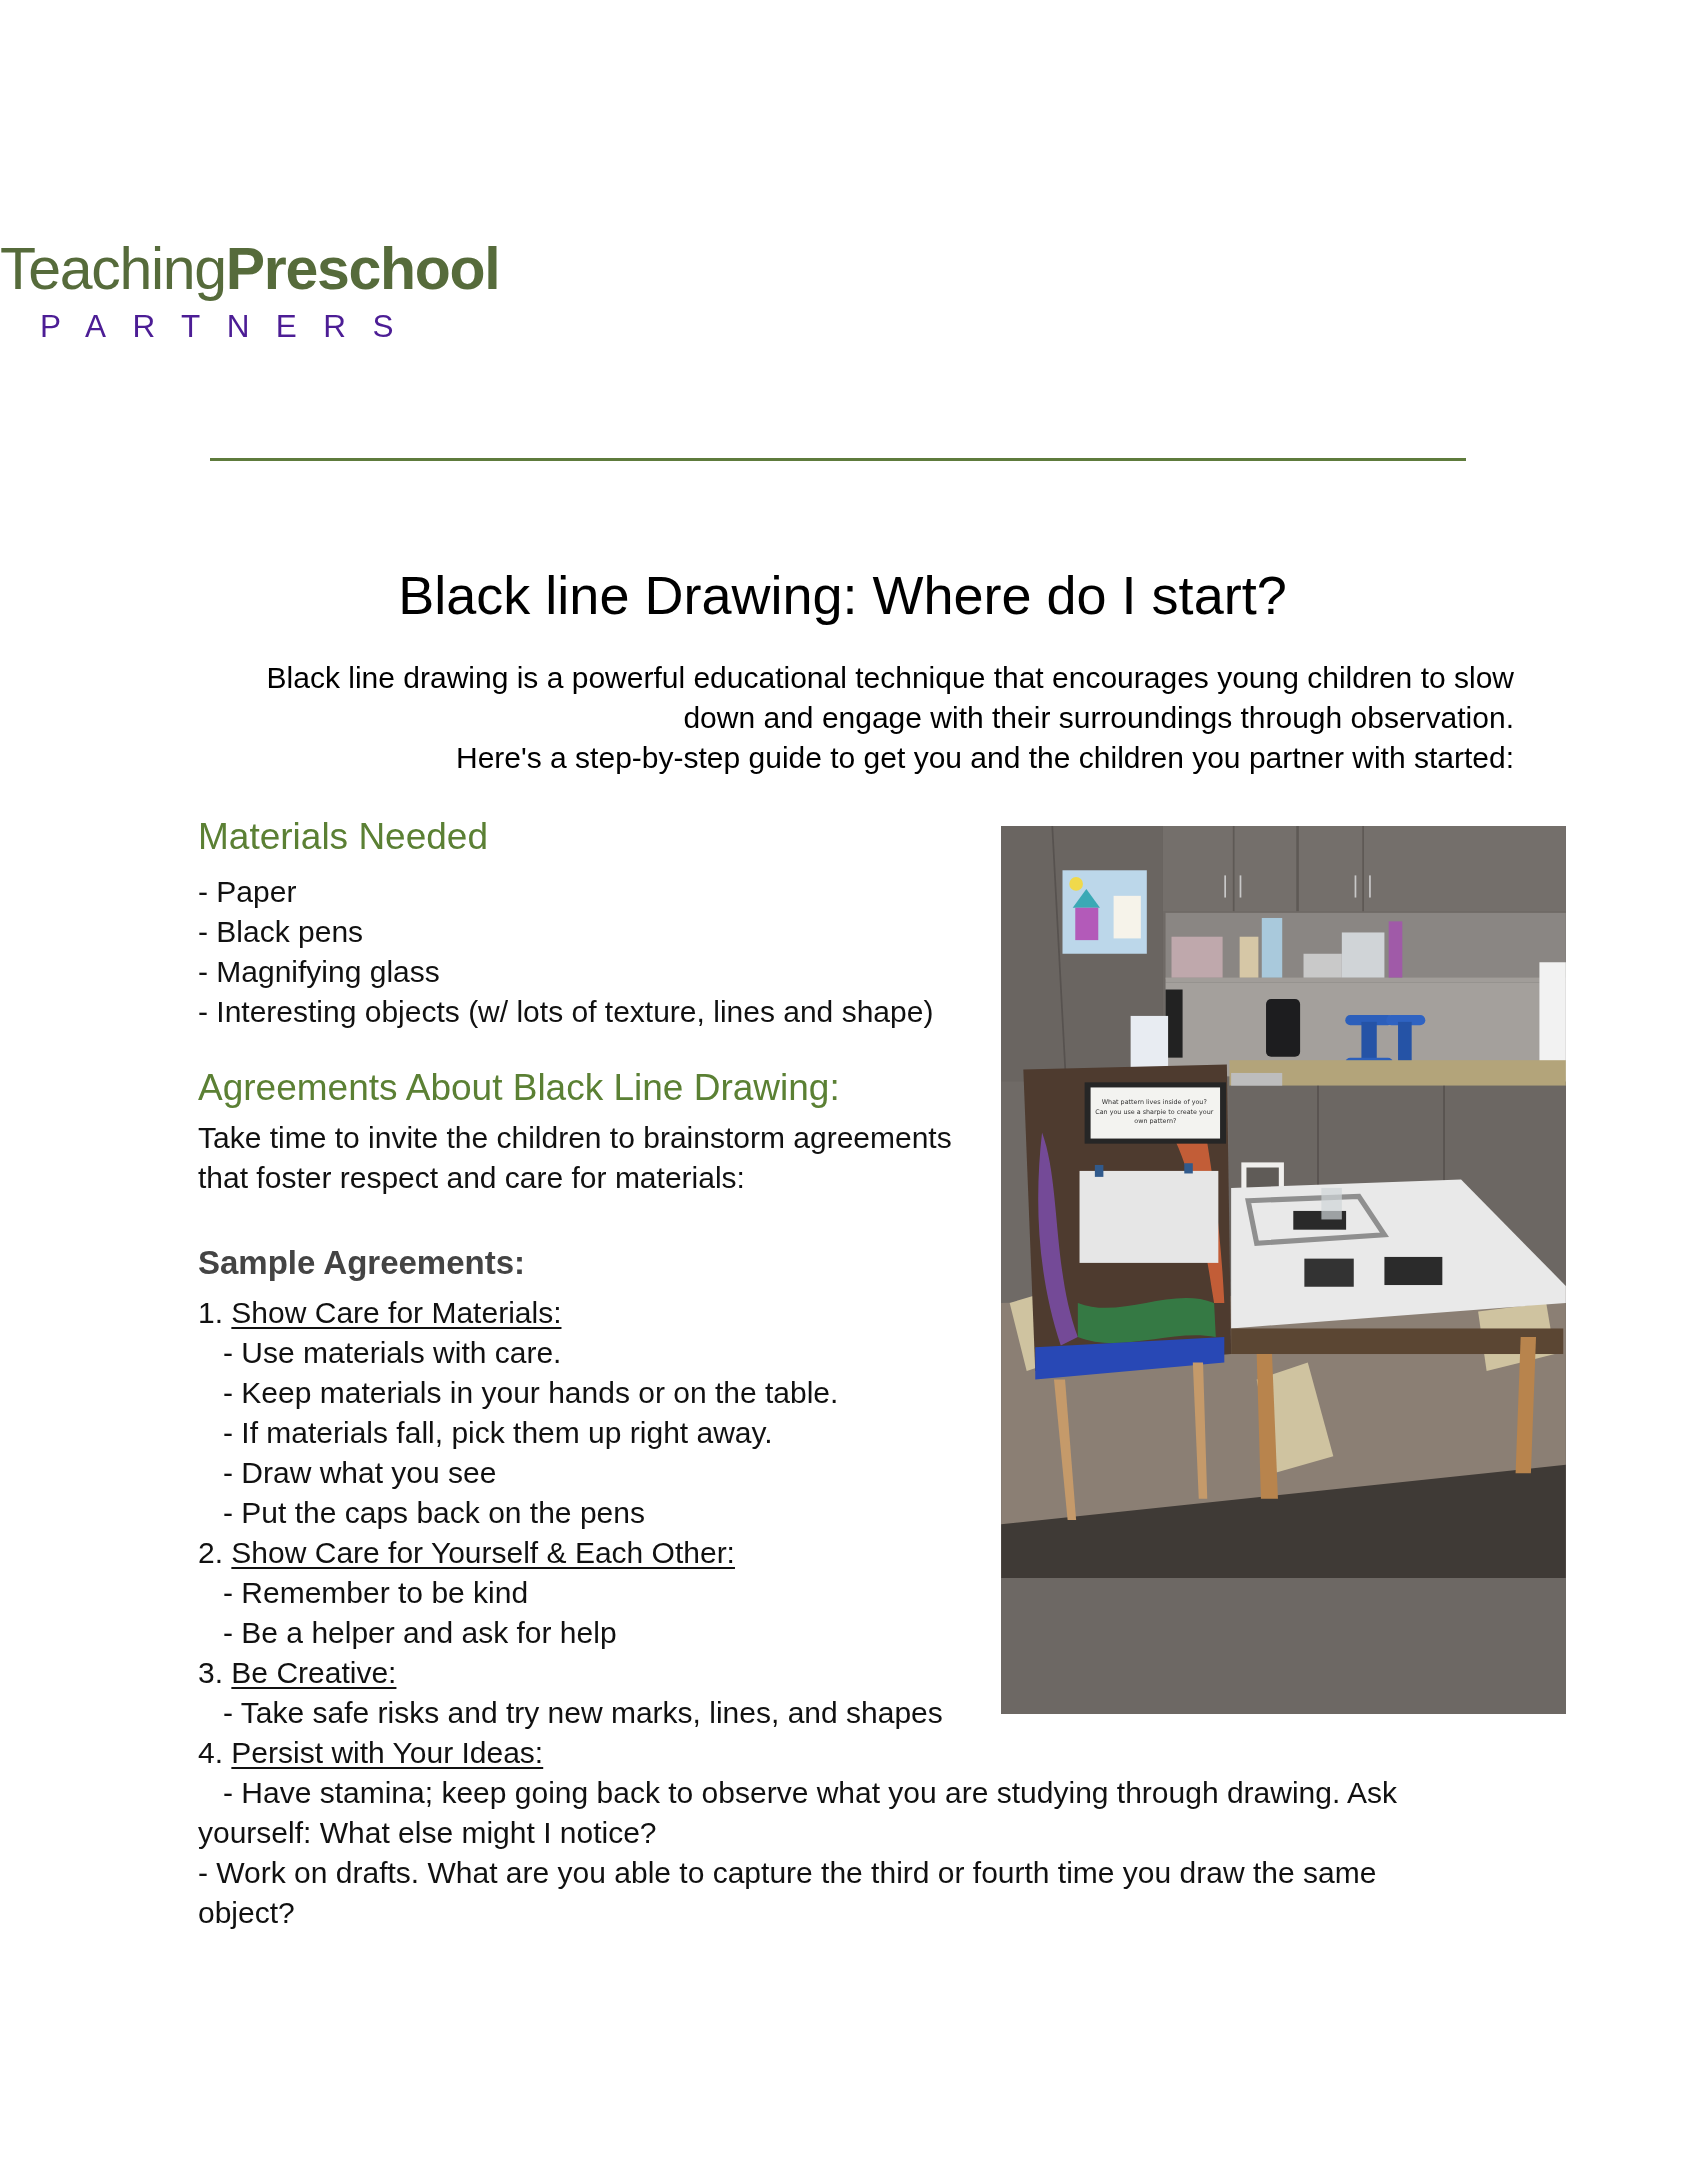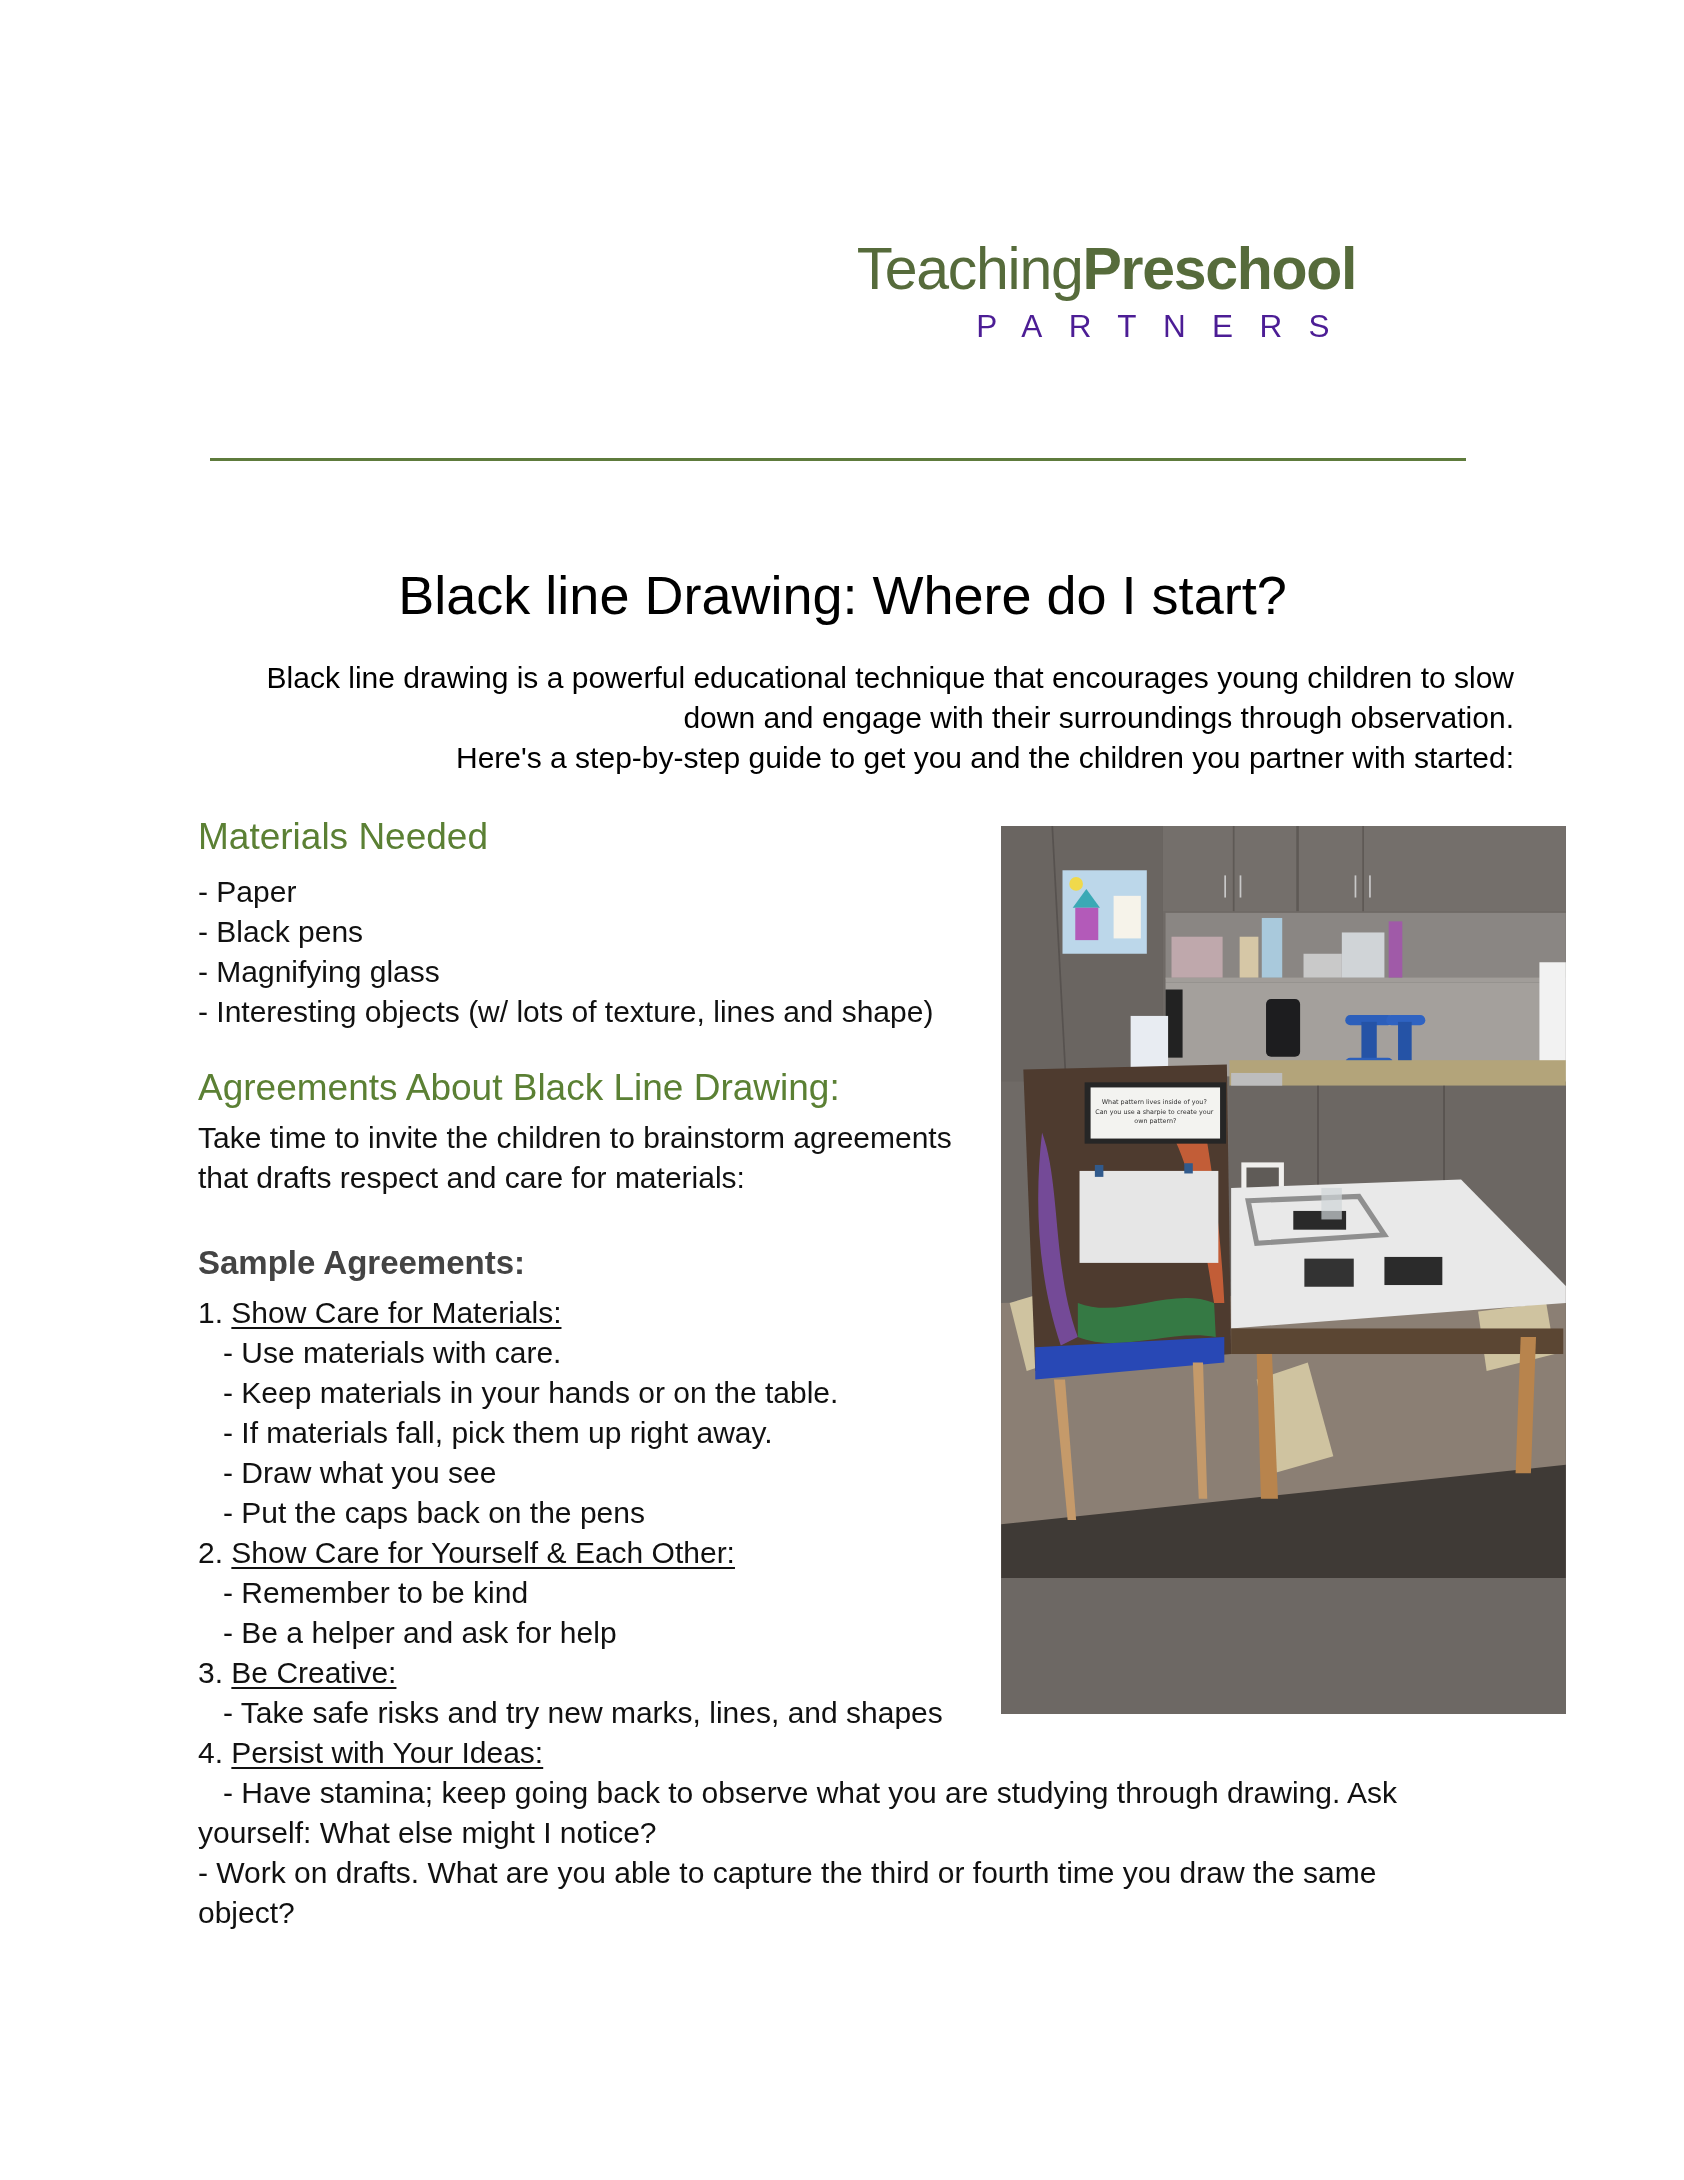--- a/index.html
+++ b/index.html
@@ -1,19 +1,19 @@
 <!DOCTYPE html>
 <html style="font-size:13.6px"><head>
 <meta charset="utf-8">
 <style>
   html, body { margin: 0; padding: 0; background: #ffffff; }
   body { width: 1685px; height: 2181px; position: relative; overflow: hidden;
          font-family: "Liberation Sans", sans-serif; color: #111; }
 
-  .logo { position: absolute; left: 0; top: 240px; width: 1356px; text-align: right; }
+  .logo { position: absolute; left: 0; top: 240px; width: 1356px; text-align: left; }
   .logo-main { font-size: 59px; line-height: 1; color: #566b3b; letter-spacing: -1.3px; white-space: nowrap; }
   .logo-main b { font-weight: 700; }
   .logo-sub { margin-top: 12px; font-size: 31.5px; letter-spacing: 26.4px; color: #4c1d95; padding-left: 40px; line-height: 1; }
 
   .divider { position: absolute; left: 210px; top: 458px; width: 1256px; height: 3.4px; background: #5e7b3c; }
 
   .title { position: absolute; left: 0; top: 568px; width: 1685px; text-align: center;
            font-size: 54px; line-height: 1; color: #000; }
 
   .intro { position: absolute; left: 170px; top: 658px; width: 1344px; text-align: right;
@@ -51,21 +51,21 @@
   <div style="margin-top:17px">
     <div class="line">- Paper</div>
     <div class="line">- Black pens</div>
     <div class="line">- Magnifying glass</div>
     <div class="line">- Interesting objects (w/ lots of texture, lines and shape)</div>
   </div>
 
   <div class="h2" style="margin-top:37px">Agreements About Black Line Drawing:</div>
   <div style="margin-top:12px">
     <div class="line">Take time to invite the children to brainstorm agreements</div>
-    <div class="line">that drafts respect and care for materials:</div>
+    <div class="line">that foster respect and care for materials:</div>
   </div>
 
   <div class="h3" style="margin-top:48px">Sample Agreements:</div>
 
   <div style="margin-top:13.6px">
     <div class="line"><span>1. </span><span class="u">Show Care for Materials:</span></div>
     <div class="line">   - Use materials with care.</div>
     <div class="line">   - Keep materials in your hands or on the table.</div>
     <div class="line">   - If materials fall, pick them up right away.</div>
     <div class="line">   - Draw what you see</div>

